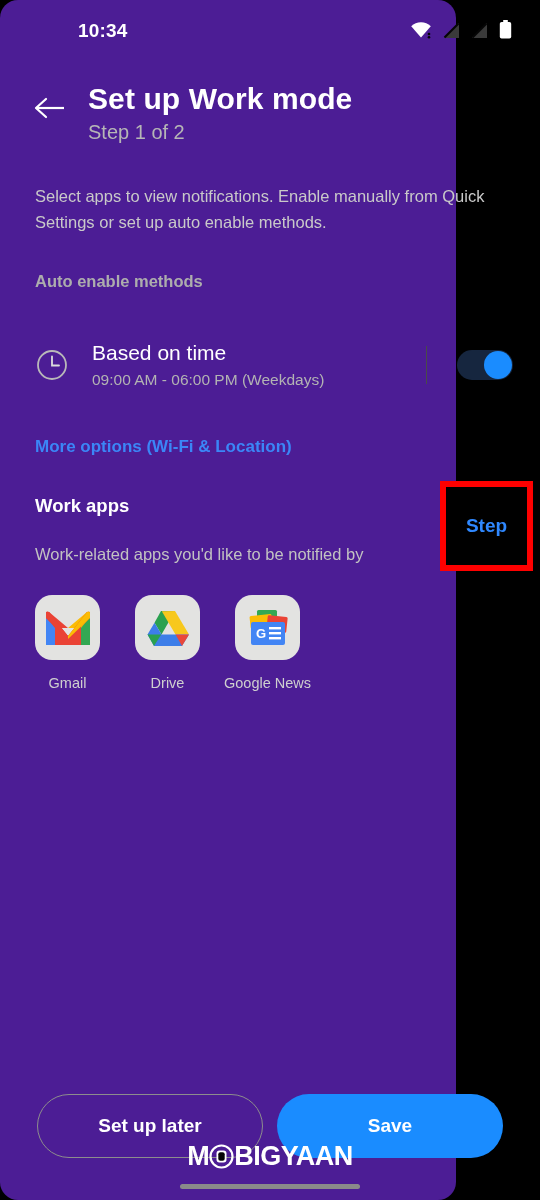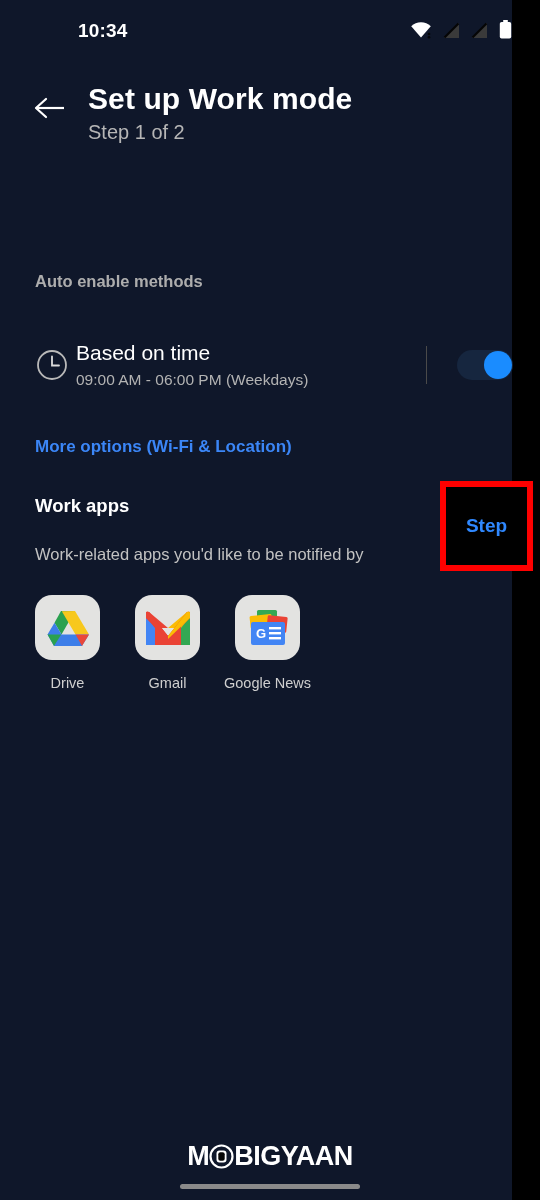--- a/index.html
+++ b/index.html
@@ -2,21 +2,21 @@
 <html><head>
 <meta charset="utf-8">
 <style>
   * { margin:0; padding:0; box-sizing:border-box; }
   html, body {
     width:540px; height:1200px;
     background:#000;
     font-family:"Liberation Sans", sans-serif;
     overflow:hidden;
   }
-  .phone { position:relative; width:512px; height:1200px; background:#0f172a; }
+  .phone { position:relative; width:456px; height:1200px; background:#4c1d95;border-radius:18px; }
 
   
   .statusbar {
     position:absolute; top:0; left:0; width:540px; height:62px;
     display:flex; align-items:center; justify-content:space-between;
     padding:0 28px 0 78px;
   }
   .status-time { color:#fff; font-size:19px; font-weight:700; letter-spacing:.2px; }
   .status-icons { display:flex; align-items:flex-end; gap:11px; }
   .back-btn {
@@ -36,21 +36,21 @@
     position:absolute; left:35px; top:272px;
     color:#adadad; font-size:16.5px; font-weight:700;
   }
 
   
   .time-row {
     position:absolute; left:0; top:328px; width:540px; height:74px;
     display:flex; align-items:center;
   }
   .clock-wrap { width:34px; height:34px; margin-left:35px; flex:none; }
-  .time-texts { margin-left:7px; flex:1; }
+  .time-texts { margin-left:23px; flex:1; }
   .time-title { color:#fff; font-size:21px; }
   .time-sub { color:#b3b3b3; font-size:15.5px; margin-top:6px; }
   .vdivider { width:1px; height:38px; background:#4a4a4a; margin-right:30px; flex:none; }
   .toggle {
     width:56px; height:30px; border-radius:15px; background:#16263f;
     position:relative; margin-right:27px; flex:none;
   }
   .toggle .thumb {
     position:absolute; right:1px; top:1px; width:28px; height:28px;
     border-radius:50%; background:#1a8cff;
@@ -165,20 +165,21 @@
         <path d="M2 12 L12 3 M2 12 L12 21" stroke="#fff" stroke-width="2.2" fill="none" stroke-linecap="round"></path>
       </svg>
     </span>
   </div>
 
   <div class="title-block">
     <div class="page-title">Set up Work mode</div>
     <div class="page-step">Step 1 of 2</div>
   </div>
 
+  <div class="desc">Select apps to view notifications. Enable manually from Quick Settings or set up auto enable methods.</div>
   <div class="section-label">Auto enable methods</div>
 
   <div class="time-row">
     <span class="clock-wrap">
       <svg width="34" height="34" viewBox="0 0 34 34">
         <circle cx="17" cy="17" r="14" stroke="#b9b9b9" stroke-width="1.8" fill="none"></circle>
         <path d="M17 8.5 V17.5 H24" stroke="#dcdcdc" stroke-width="1.8" fill="none" stroke-linecap="round"></path>
       </svg>
     </span>
     <div class="time-texts">
@@ -192,69 +193,73 @@
   </div>
 
   <div class="more-link">More options (Wi-Fi &amp; Location)</div>
 
   <div class="work-title">Work apps</div>
   <div class="work-sub">Work-related apps you'd like to be notified by</div>
   <div class="edit-box"></div>
   <div class="edit-btn">Step</div>
 
   <div class="apps">
-
-    <div class="app">
-      <div class="app-icon">
-        <svg width="44" height="40" viewBox="0 0 44 40">
-          <path d="M15 3 L29 3 L15.5 26.5 L8.5 14.8 Z" fill="#2aa14f"></path>
-          <path d="M29 3 L43 26.5 L29.5 26.5 L15.8 3.2 Z" fill="#f7c81d"></path>
-          <path d="M8.5 14.8 L15.5 26.5 L43 26.5 L36 38 L8 38 L1.5 26.5 Z" fill="#3d7ee8"></path>
-          <path d="M1.5 26.5 L8 38 L15.2 26.5 Z" fill="#2aa14f"></path>
-          <path d="M36 38 L43 26.5 L29.5 26.5 Z" fill="#e9483a"></path>
-        </svg>
-      </div>
-      <div class="app-label">Drive</div>
-    </div>
 
     <div class="app">
       <div class="app-icon">
         <svg width="44" height="34" viewBox="0 0 44 34">
           <path d="M0 6 L0 34 L9 34 L9 14 Z" fill="#4285f4"></path>
           <path d="M44 6 L44 34 L35 34 L35 14 Z" fill="#34a853"></path>
           <path d="M0 6 L0 2 Q0 0 3 1 L22 17 L9 17 Z" fill="#ea4335"></path>
           <path d="M44 6 L44 2 Q44 0 41 1 L22 17 L35 17 Z" fill="#fbbc04"></path>
           <path d="M9 14 L22 25 L35 14 L35 34 L9 34 Z" fill="#ea4335"></path>
           <path d="M0 2 Q0 0 3 1 L22 25 L41 1 Q44 0 44 2 L44 7 L22 28 L0 7 Z" fill="#ea4335"></path>
           <path d="M0 2 Q0 0 3 1 L22 25 L22 28 L0 7 Z" fill="#ea4335"></path>
           <path d="M44 2 Q44 0 41 1 L22 25 L22 28 L44 7 Z" fill="#fbbc04"></path>
           <path d="M9 34 L9 14 L22 25 L35 14 L35 34 Z" fill="none"></path>
         </svg>
       </div>
       <div class="app-label">Gmail</div>
     </div>
 
     <div class="app">
       <div class="app-icon">
+        <svg width="44" height="40" viewBox="0 0 44 40">
+          <path d="M15 3 L29 3 L15.5 26.5 L8.5 14.8 Z" fill="#2aa14f"></path>
+          <path d="M29 3 L43 26.5 L29.5 26.5 L15.8 3.2 Z" fill="#f7c81d"></path>
+          <path d="M8.5 14.8 L15.5 26.5 L43 26.5 L36 38 L8 38 L1.5 26.5 Z" fill="#3d7ee8"></path>
+          <path d="M1.5 26.5 L8 38 L15.2 26.5 Z" fill="#2aa14f"></path>
+          <path d="M36 38 L43 26.5 L29.5 26.5 Z" fill="#e9483a"></path>
+        </svg>
+      </div>
+      <div class="app-label">Drive</div>
+    </div>
+
+    <div class="app">
+      <div class="app-icon">
         <svg width="46" height="40" viewBox="0 0 46 40">
           <rect x="12" y="2" width="20" height="10" rx="1.5" fill="#34a853"></rect>
           <rect x="5" y="7" width="22" height="13" rx="1.5" fill="#fbbc04" transform="rotate(-6 16 13)"></rect>
           <rect x="22" y="8" width="20" height="16" rx="1.5" fill="#ea4335" transform="rotate(6 32 16)"></rect>
           <rect x="6" y="14" width="34" height="23" rx="2" fill="#4285f4"></rect>
           <text x="11" y="30" font-family="Liberation Sans, sans-serif" font-size="13" font-weight="700" fill="#fff">G</text>
           <rect x="24" y="19" width="12" height="2.4" fill="#fff"></rect>
           <rect x="24" y="24" width="12" height="2.4" fill="#fff"></rect>
           <rect x="24" y="29" width="12" height="2.4" fill="#fff"></rect>
         </svg>
       </div>
       <div class="app-label">Google News</div>
     </div>
 
   </div>
 
+  <div class="footer">
+    <div class="btn-later">Set up later</div>
+    <div class="btn-save">Save</div>
+  </div>
 
   <div class="watermark">
     <span>M</span>
     <span class="wm-o">
       <svg width="25" height="25" viewBox="0 0 25 25">
         <circle cx="12.5" cy="12.5" r="11" fill="none" stroke="#fff" stroke-width="2.2"></circle>
         <rect x="7.5" y="6.5" width="10" height="12" rx="3" fill="#fff"></rect>
         <rect x="9.3" y="8.3" width="6.4" height="8.4" rx="2" fill="#050505"></rect>
       </svg>
     </span>

